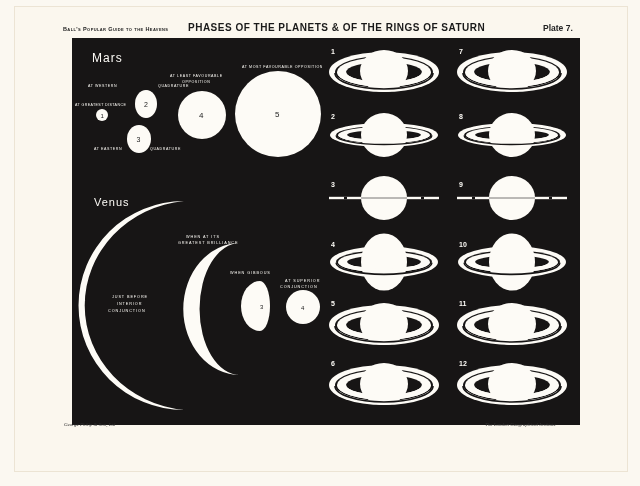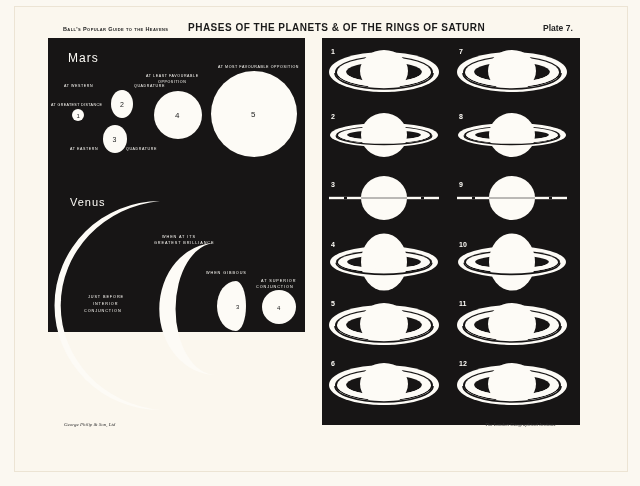--- a/index.html
+++ b/index.html
@@ -6,21 +6,21 @@
     body { width:640px; height:486px; background:#fbf8f1; position:relative; overflow:hidden;
            font-family:"Liberation Sans", sans-serif; }
     .sheet { position:absolute; left:14px; top:6px; width:614px; height:466px; background:#fbf7ee;
              box-shadow: inset 0 0 0 1px #ece4d4; }
     .hdr-small { position:absolute; left:63px; top:26px; font-size:5.5px; letter-spacing:0.4px;
                  color:#222; font-weight:bold; font-variant:small-caps; }
     .hdr-title { position:absolute; left:188px; top:22px; font-size:10px; font-weight:bold;
                  letter-spacing:0.5px; color:#1a1a1a; }
     .hdr-plate { position:absolute; left:543px; top:23px; font-size:8.5px; font-weight:bold; color:#222; }
     .panel { position:absolute; background:#171515; }
-    #left  { left:48px; top:38px; width:257px; height:294px; }
+    #left  { left:72px; top:38px; width:257px; height:387px; }
     #right { left:322px; top:38px; width:258px; height:387px; }
     .foot { position:absolute; top:422px; font-family:"Liberation Serif", serif; font-style:italic;
             font-size:5px; color:#333; }
     svg text { font-family:"Liberation Sans", sans-serif; }
   </style>
 </head>
 <body>
 
 <div class="sheet"></div>
 

